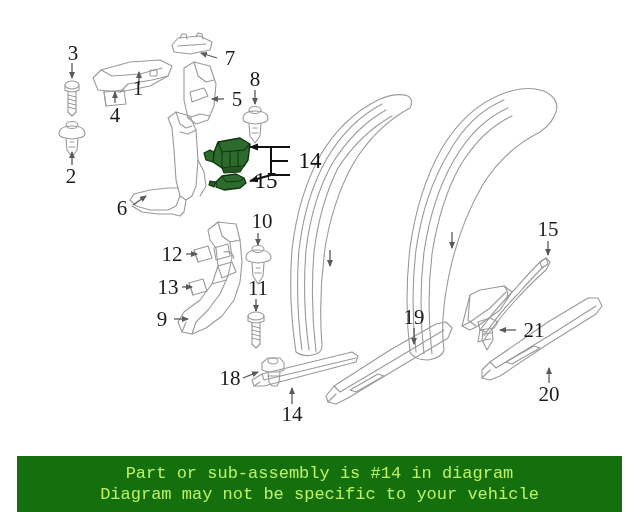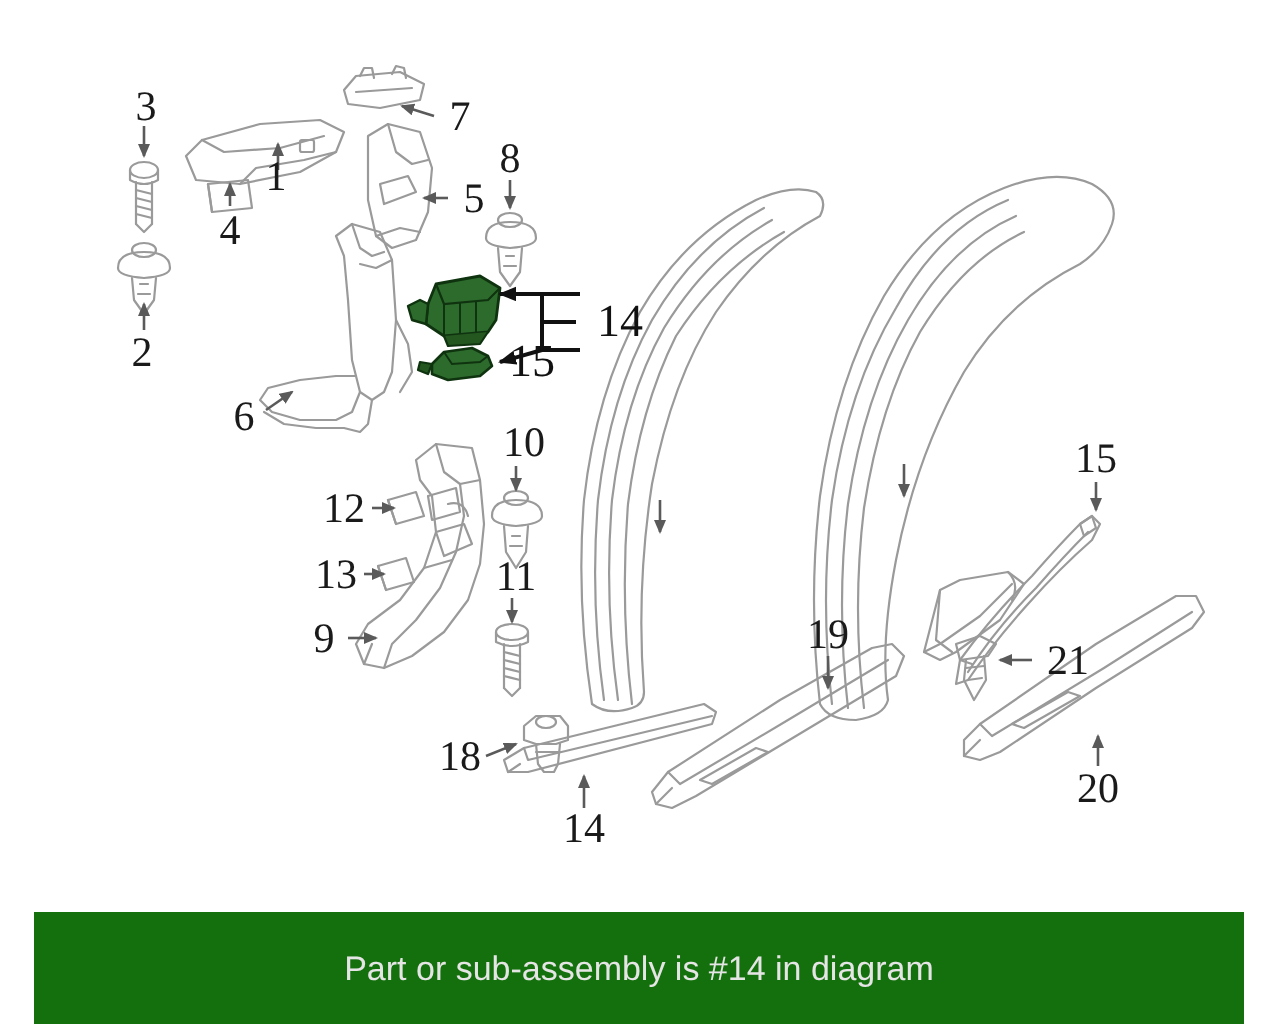--- a/index.html
+++ b/index.html
@@ -45,24 +45,24 @@
     width: 605px;
     height: 56px;
     background: #14700d;
     display: flex;
     flex-direction: column;
     align-items: center;
     justify-content: center;
     box-sizing: border-box;
   }
   #footer-banner .banner-line {
-    font-family: Liberation Sans, sans-serif;
+    font-family: Liberation Mono, monospace;
     font-size: 17px;
     line-height: 21px;
-    color: #e5e5e5;
+    color: #bef264;
     text-align: center;
     white-space: nowrap;
   }
 </style>
 </head>
 <body>
 
 <div id="page">
 
   <div id="diagram-area">
@@ -320,15 +320,16 @@
       <g>
         <text class="callout-label" x="310" y="168" text-anchor="middle" style="font-size:23px;fill:#111111">14</text>
         <text class="callout-label" x="266" y="188" text-anchor="middle" style="font-size:23px;fill:#111111">15</text>
       </g>
 
     </svg>
   </div>
 
   <div id="footer-banner">
     <div class="banner-line">Part or sub-assembly is #14 in diagram</div>
+    <div class="banner-line">Diagram may not be specific to your vehicle</div>
   </div>
 
 </div>
 
 </body></html>

